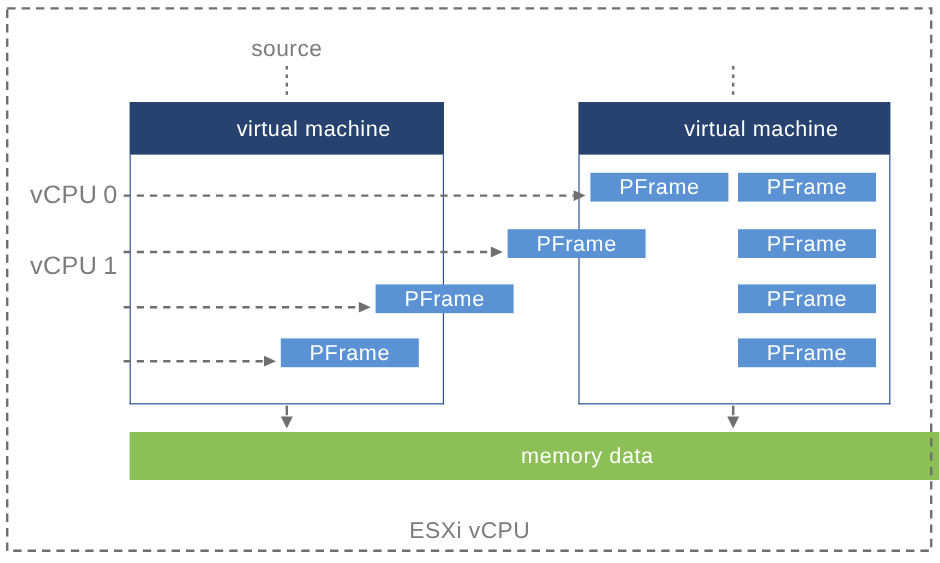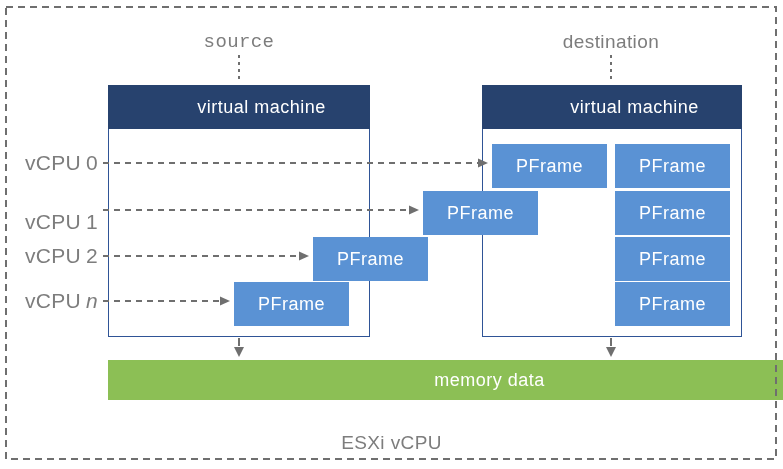--- a/index.html
+++ b/index.html
@@ -44,32 +44,32 @@
 
   .vcpu-label{
     position:absolute;left:0;width:98px;text-align:right;
     color:var(--text-gray);font-size:21px;line-height:20px;
     z-index:4;letter-spacing:0.3px;white-space:nowrap;
   }
   .vcpu-label .idx{margin-left:5px;}
   .vcpu-label .idx.italic{font-style:italic;}
 
   .pframe{
-    position:absolute;width:115px;height:44px;z-index:3;
+    position:absolute;width:115px;height:24px;z-index:3;
     background:var(--blue);color:#ffffff;
     display:flex;align-items:center;justify-content:center;
     font-size:18px;letter-spacing:0.5px;
   }
 
   .flow-label{
     position:absolute;color:var(--text-gray);
     font-size:19px;line-height:22px;text-align:center;
     z-index:4;letter-spacing:0.4px;
   }
-  .flow-label.source{left:179px;top:31px;width:120px;font-family:Liberation Mono, monospace;}
+  .flow-label.source{left:179px;top:31px;width:120px;}
   .flow-label.destination{left:541px;top:31px;width:140px;}
 
   .memory-bar{
     position:absolute;left:108px;top:360px;width:763px;height:40px;
     background:var(--green);color:#ffffff;z-index:1;
     display:flex;align-items:center;justify-content:center;
     font-size:18px;letter-spacing:0.5px;
   }
 
   .host-label{
@@ -114,43 +114,36 @@
       <line class="stub" x1="239" y1="338" x2="239" y2="346"></line>
       <polygon class="head" points="234,347 244,347 239,357"></polygon>
     </g>
     <g>
       <line class="stub" x1="611" y1="338" x2="611" y2="346"></line>
       <polygon class="head" points="606,347 616,347 611,357"></polygon>
     </g>
   </svg>
 
   <div class="flow-label source">source</div>
-  <div class="flow-label destination">destination</div>
 
   <div class="vm vm-source">
     <div class="vm-header">virtual machine</div>
     <div class="vm-body"></div>
   </div>
 
   <div class="vm vm-dest">
     <div class="vm-header">virtual machine</div>
     <div class="vm-body"></div>
   </div>
 
   <div class="vcpu-label" style="top:153px">
     <span>vCPU</span><span class="idx">0</span>
   </div>
   <div class="vcpu-label" style="top:212px">
     <span>vCPU</span><span class="idx">1</span>
-  </div>
-  <div class="vcpu-label" style="top:246px">
-    <span>vCPU</span><span class="idx">2</span>
-  </div>
-  <div class="vcpu-label" style="top:291px">
-    <span>vCPU</span><span class="idx italic">n</span>
   </div>
 
   <div class="pframe" style="left:492px;top:144px">PFrame</div>
   <div class="pframe" style="left:615px;top:144px">PFrame</div>
   <div class="pframe" style="left:423px;top:191px">PFrame</div>
   <div class="pframe" style="left:615px;top:191px">PFrame</div>
   <div class="pframe" style="left:313px;top:237px">PFrame</div>
   <div class="pframe" style="left:615px;top:237px">PFrame</div>
   <div class="pframe" style="left:234px;top:282px">PFrame</div>
   <div class="pframe" style="left:615px;top:282px">PFrame</div>

